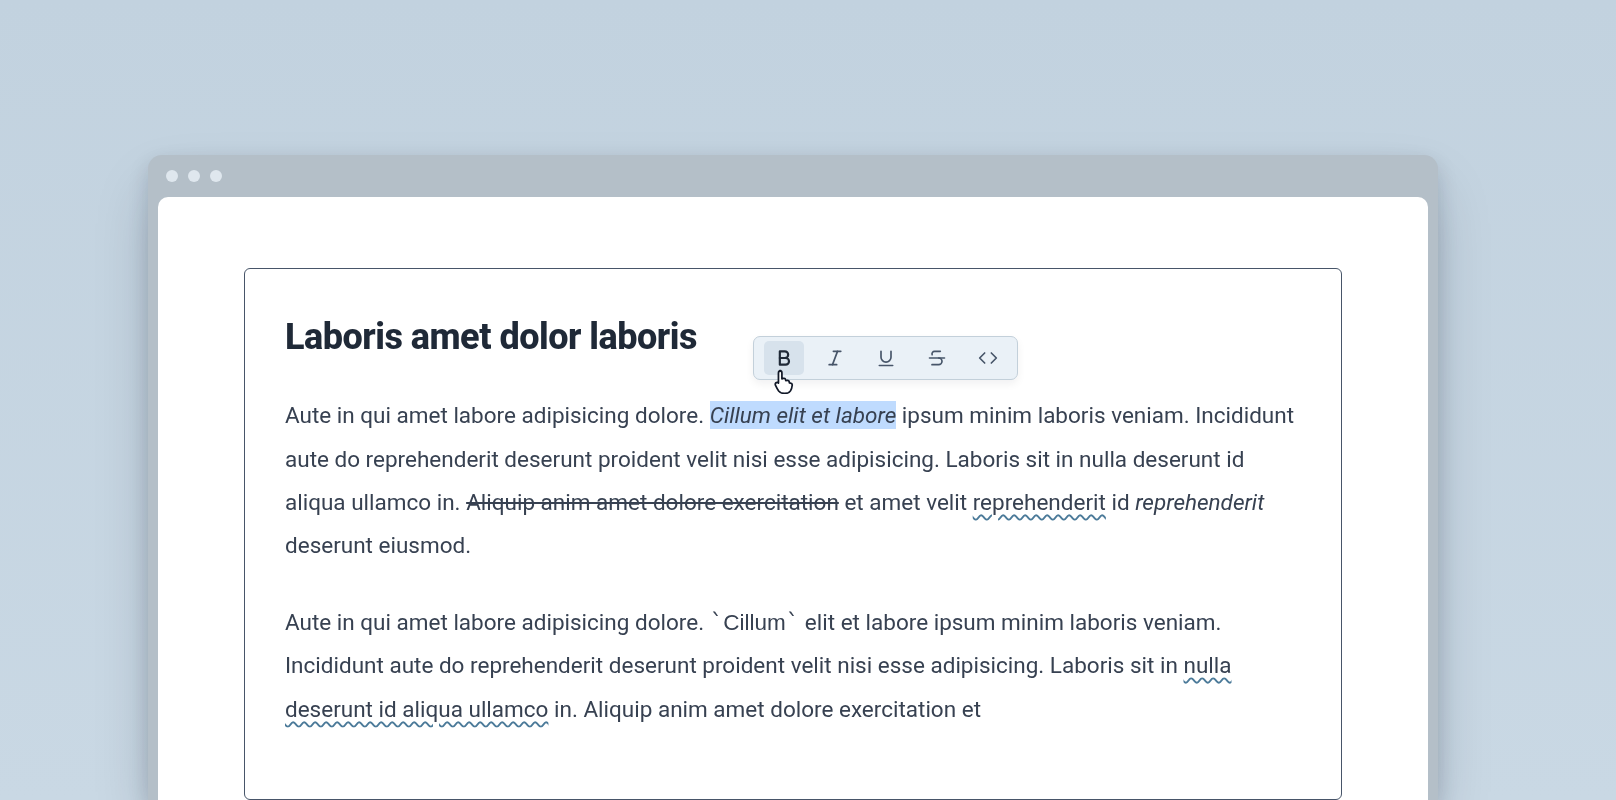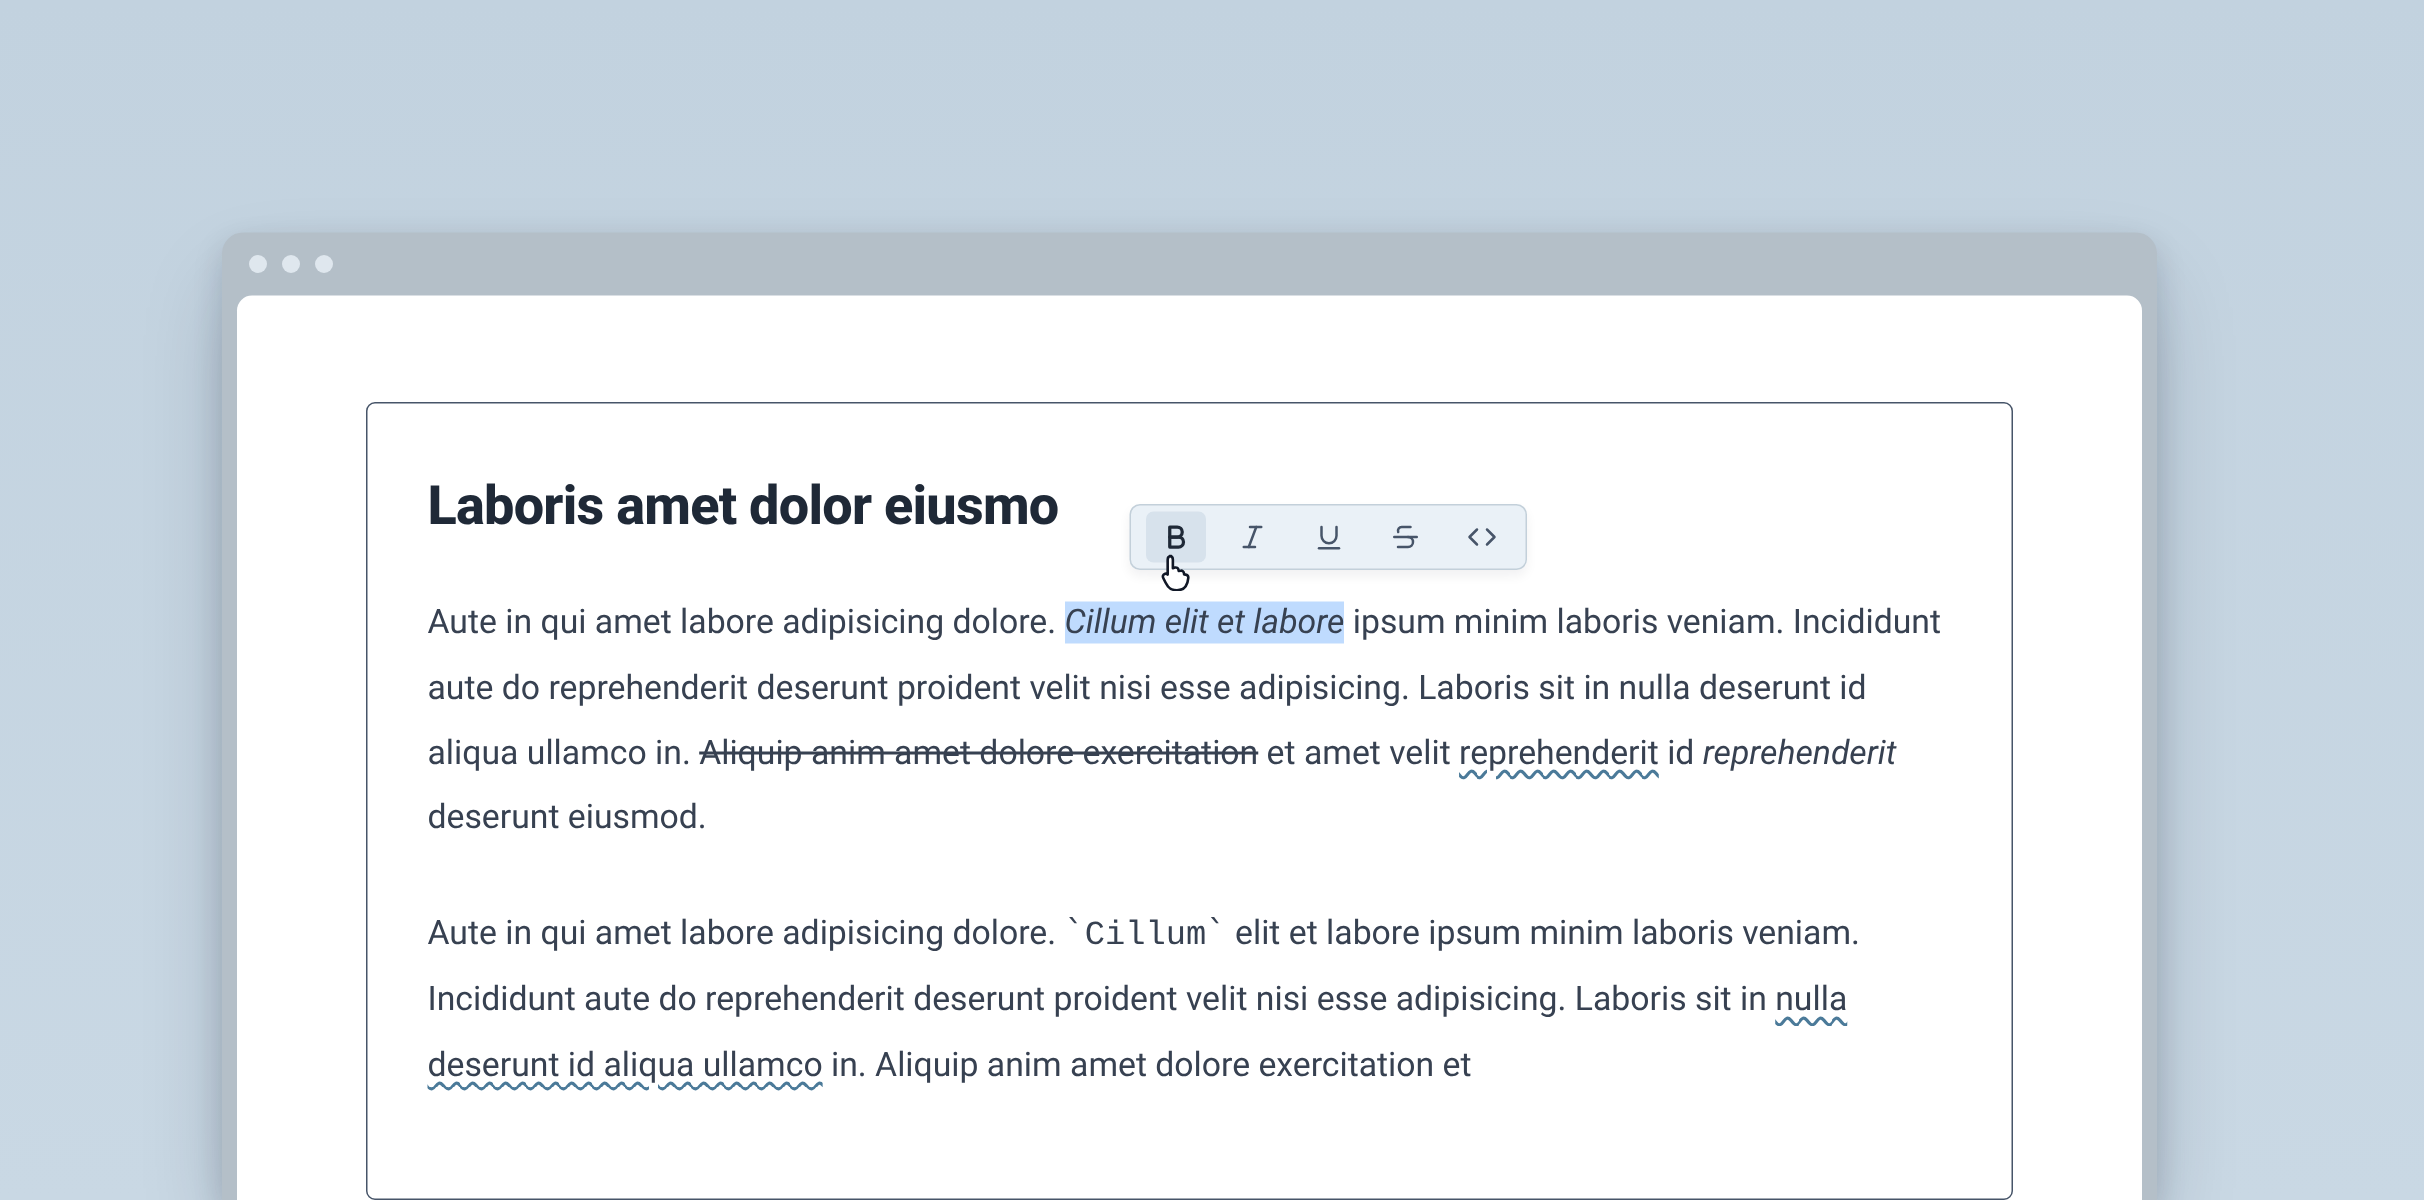--- a/index.html
+++ b/index.html
@@ -55,21 +55,21 @@
   .doc-body{
     margin-top:36px;
     font-size:22.5px;line-height:1.92;color:var(--text-body);
   }
   .doc-body p{margin-bottom:34px;}
   .hl{background:var(--highlight);padding:1px 0;font-style:italic;}
   .bold{font-weight:400;}
   .strike{text-decoration:line-through;}
   .ital{font-style:italic;}
   .wavy{text-decoration:underline wavy var(--wavy);text-decoration-thickness:1.5px;text-underline-offset:4px;}
-  .code{font-family:Liberation Mono, monospace;text-align:center;}
+  .code{font-family:Liberation Sans, sans-serif;text-align:center;}
   .tick{font-family:ui-monospace,Menlo,Consolas,monospace;}
 
   
   .ftoolbar{
     position:absolute;
     left:753px;top:336px;
     width:265px;height:44px;
     background:var(--toolbar-bg);
     border:1px solid var(--toolbar-border);
     border-radius:7px;
@@ -96,21 +96,21 @@
 <body>
 
 <div class="window">
   <div class="titlebar">
     <div class="tl-dot"></div>
     <div class="tl-dot"></div>
     <div class="tl-dot"></div>
   </div>
   <div class="window-body">
     <div class="editor-frame">
-      <h1 class="doc-title">Laboris amet dolor eiusmo</h1>
+      <h1 class="doc-title">Laboris amet dolor laboris</h1>
       <div class="doc-body" id="doc-body">
           <p><span>Aute in qui amet labore adipisicing dolore. </span><span class="hl">Cillum elit et labore</span><span> ipsum minim laboris veniam. </span><span class="bold">Incididunt aute do reprehenderit</span><span> deserunt proident velit nisi esse adipisicing. Laboris sit in nulla deserunt id aliqua ullamco in. </span><span class="strike">Aliquip anim amet dolore exercitation</span><span> et amet velit </span><span class="wavy">reprehenderit</span><span> id </span><span class="ital">reprehenderit</span><span> </span><span class="bold">de</span><span>serunt eiusmod.</span></p>
           <p><span>Aute in qui amet labore adipisicing dolore. </span><span class="tick">`</span><span class="code">Cillum</span><span class="tick">`</span><span> elit et labore ipsum minim laboris veniam. Incididunt aute do reprehenderit deserunt proident velit nisi esse adipisicing. Laboris sit in </span><span class="wavy">nulla deserunt id aliqua ullamco</span><span> in. Aliquip anim amet dolore exercitation et</span></p>
         </div>
     </div>
   </div>
 </div>
 
 <div class="ftoolbar" id="ftoolbar">
     <div class="tbtn active">

